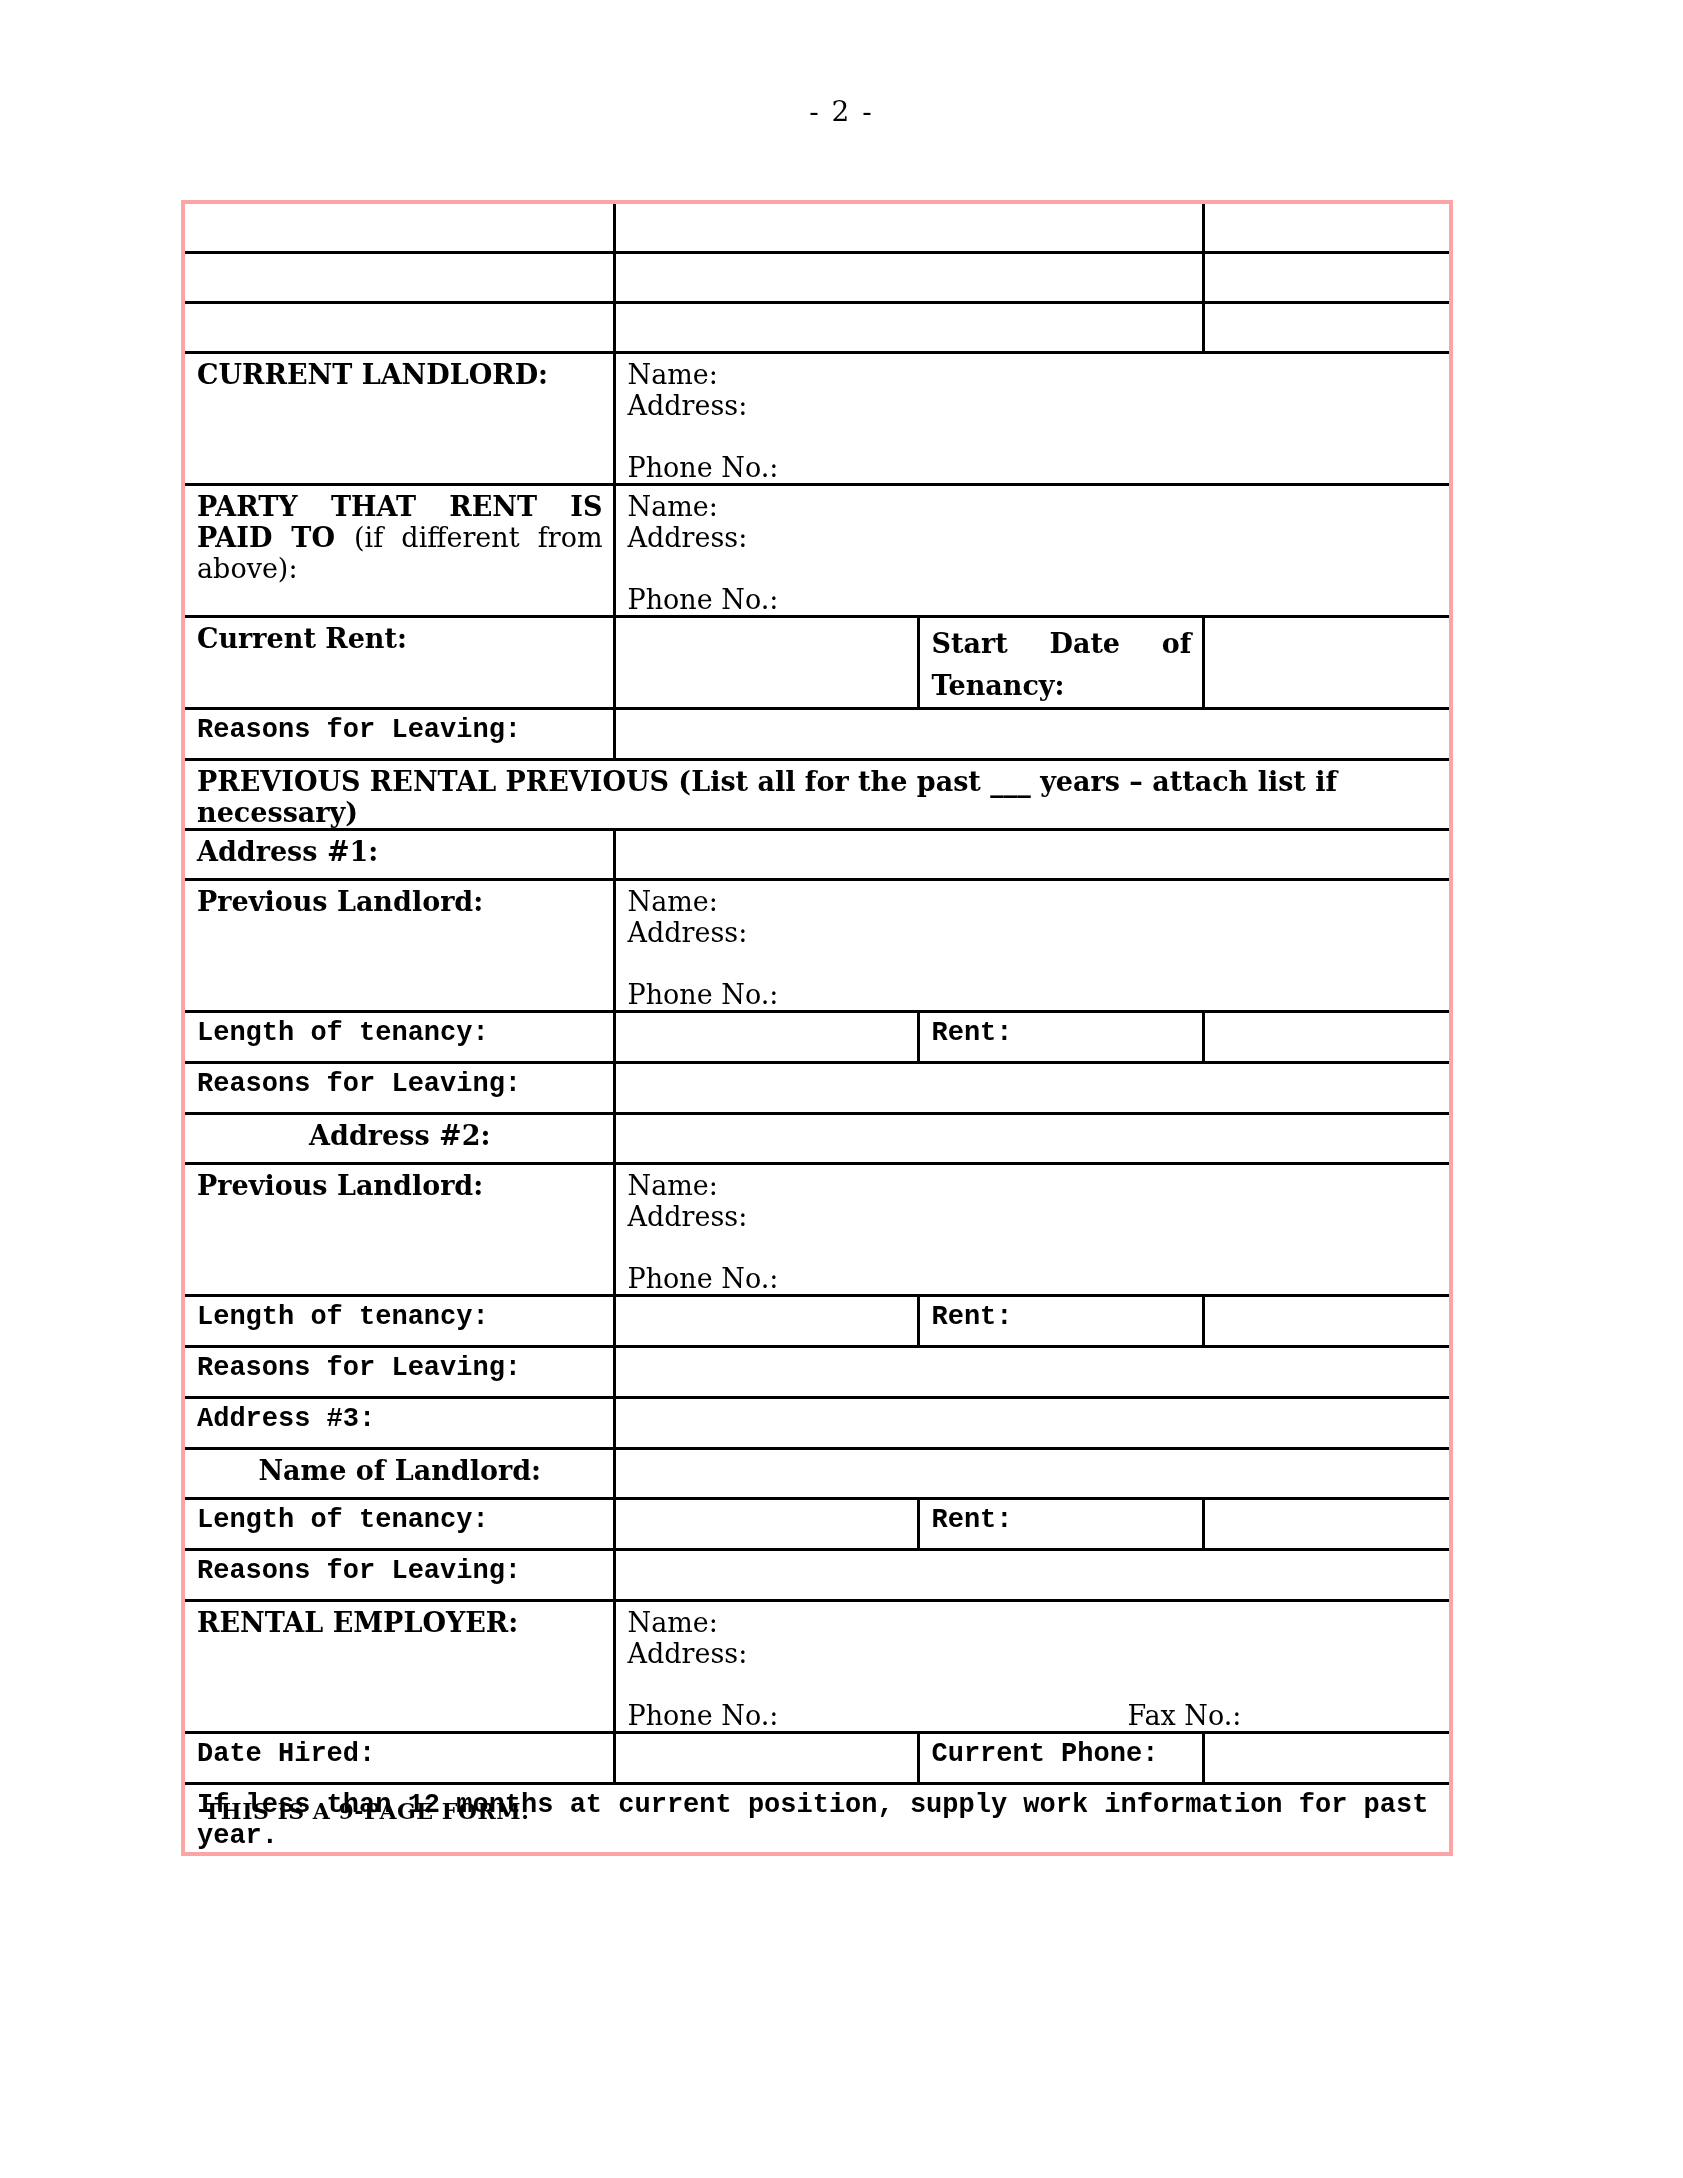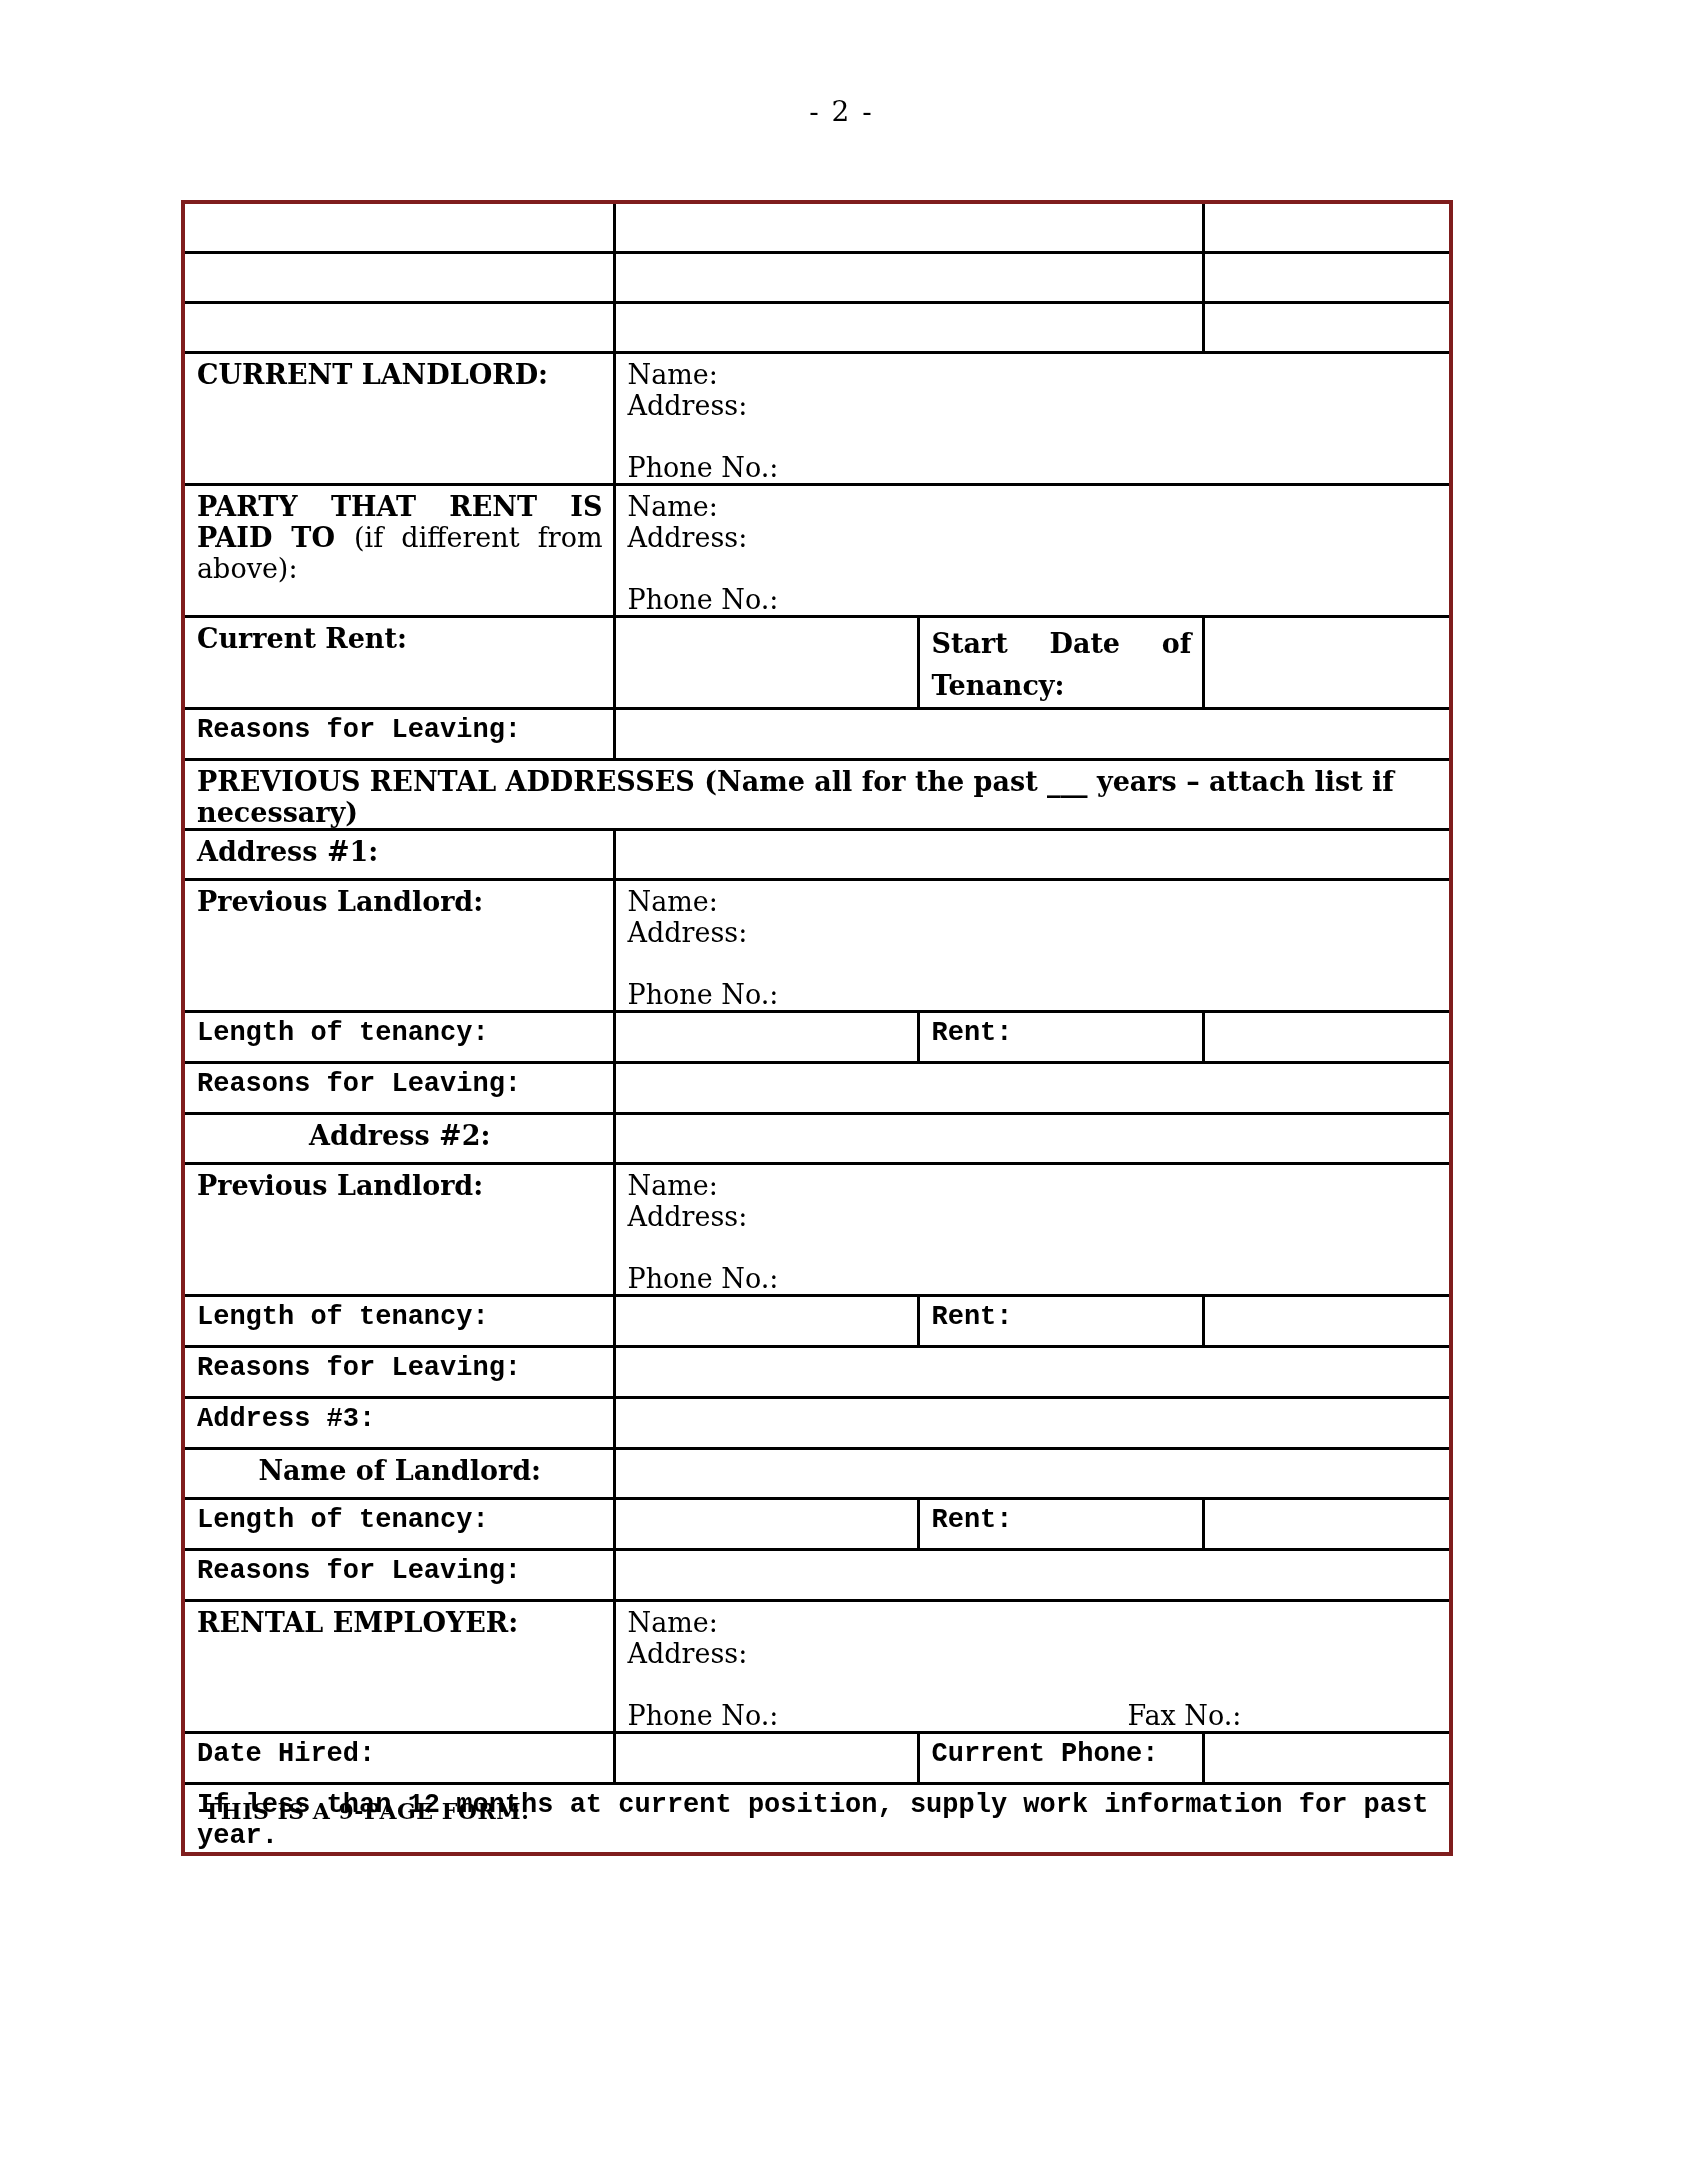--- a/index.html
+++ b/index.html
@@ -14,21 +14,21 @@
   }
   .page-number {
     position:absolute; top:95px; left:0; width:1683px;
     text-align:center; font-size:28px; letter-spacing:2px;
   }
   table.form-table {
     position:absolute; left:181px; top:200px;
     width:1267px;
     border-collapse:collapse;
     table-layout:fixed;
-    border:4px solid #7f1d1d;
+    border:4px solid #fca5a5;
   }
   table.form-table td {
     border:3px solid #000;
     vertical-align:top;
     padding:5px 10px 0 12px;
     line-height:31px;
     overflow:hidden;
   }
   td.lbl { font-weight:bold; }
   td.justify { text-align:justify; }
@@ -103,21 +103,21 @@
       <td class="startdate" style="line-height:42px;">Start Date of Tenancy:</td>
       <td></td>
     </tr>
 
     <tr class="h52">
       <td class="lbl">Reasons for Leaving:</td>
       <td colspan="3"></td>
     </tr>
 
     <tr class="h50">
-      <td colspan="4" class="lbl">PREVIOUS RENTAL ADDRESSES (Name all for the past ___ years – attach list if necessary)</td>
+      <td colspan="4" class="lbl">PREVIOUS RENTAL PREVIOUS (List all for the past ___ years – attach list if necessary)</td>
     </tr>
 
     <tr class="h50">
       <td class="lbl">Address #1:</td>
       <td colspan="3"></td>
     </tr>
     <tr class="h123">
       <td class="lbl">Previous Landlord:</td>
       <td colspan="3">
         <div class="fieldline">Name:</div>

